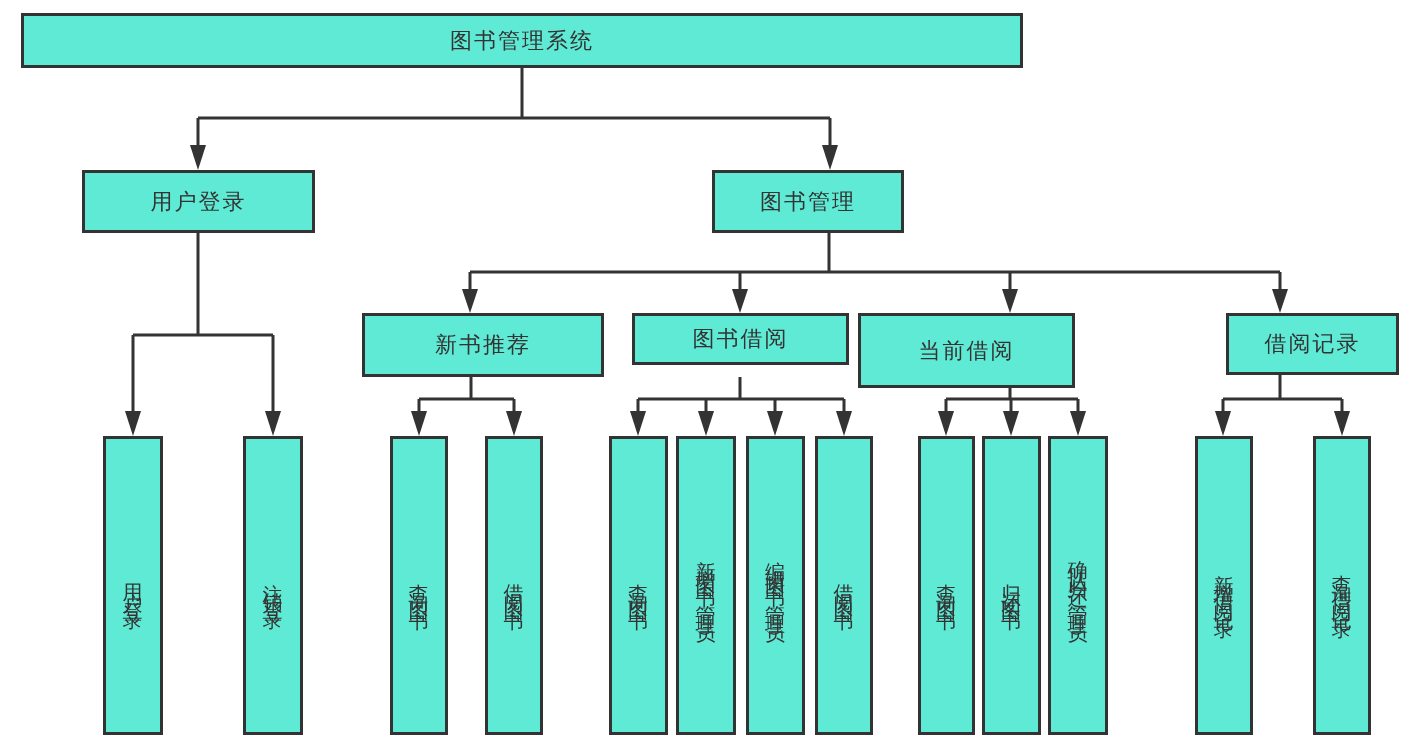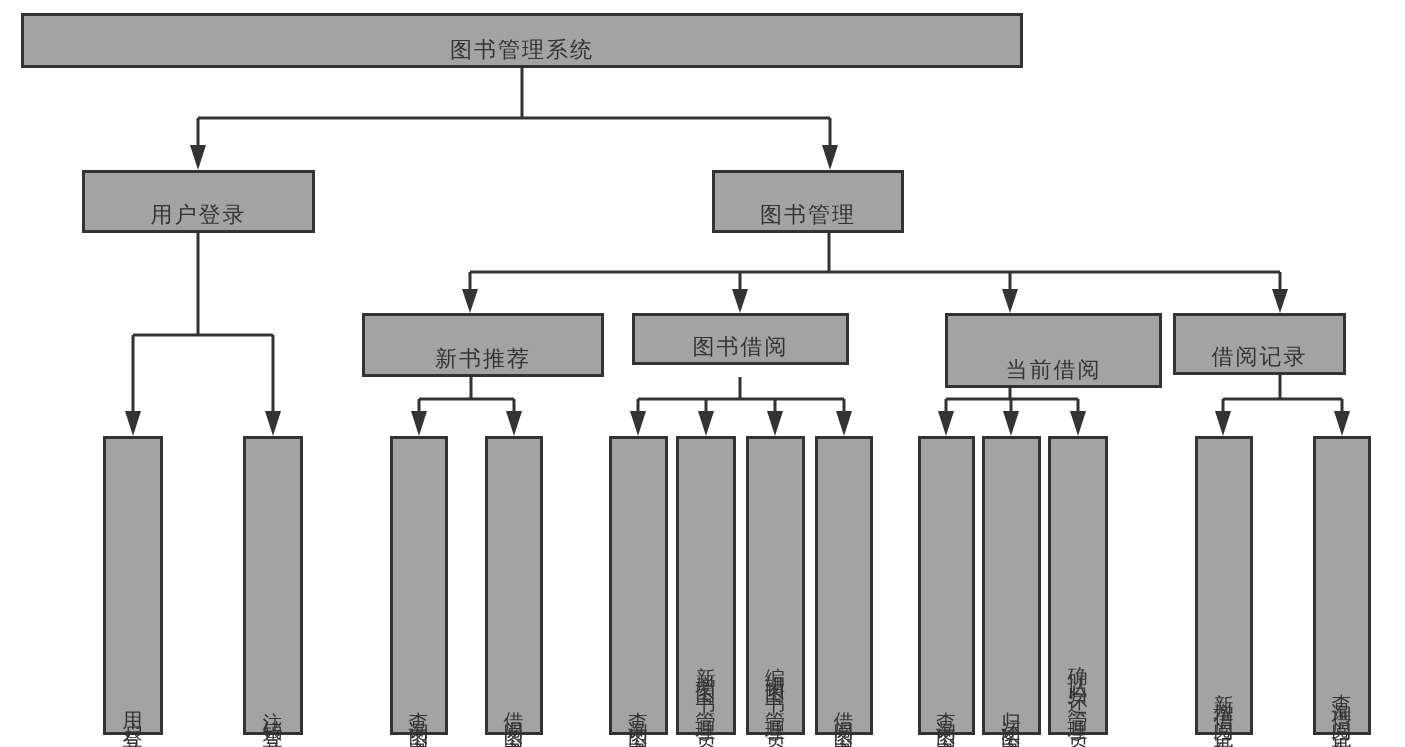--- a/index.html
+++ b/index.html
@@ -8,22 +8,22 @@
     width:1405px;height:747px;
     background:#ffffff;
     font-family:"DejaVu Sans","Liberation Sans",sans-serif;
     overflow:hidden;
   }
   #wires{position:absolute;left:0;top:0;z-index:1;}
   .node{
     position:absolute;
     box-sizing:border-box;
     border:3px solid #333333;
-    background:#a3a3a3;
-    display:flex;align-items:flex-end;justify-content:center;
+    background:#5eead4;
+    display:flex;align-items:center;justify-content:center;
     z-index:2;
   }
   .node .lbl{
     color:#333333;
     font-size:22px;
     letter-spacing:2px;
     white-space:nowrap;
   }
   .leaf .lbl{
     writing-mode:vertical-rl;
@@ -93,24 +93,24 @@
   <div class="node" style="left:712px;top:170px;width:192px;height:63px">
     <span class="lbl">图书管理</span>
   </div>
 
   <div class="node" style="left:362px;top:313px;width:242px;height:64px">
     <span class="lbl">新书推荐</span>
   </div>
   <div class="node" style="left:632px;top:313px;width:217px;height:52px">
     <span class="lbl">图书借阅</span>
   </div>
-  <div class="node" style="left:945px;top:313px;width:217px;height:75px">
+  <div class="node" style="left:858px;top:313px;width:217px;height:75px">
     <span class="lbl">当前借阅</span>
   </div>
-  <div class="node" style="left:1173px;top:313px;width:173px;height:62px">
+  <div class="node" style="left:1226px;top:313px;width:173px;height:62px">
     <span class="lbl">借阅记录</span>
   </div>
 
   <div class="node leaf" style="left:103px;top:436px;width:60px;height:299px">
     <span class="lbl">用户登录</span>
   </div>
   <div class="node leaf" style="left:243px;top:436px;width:60px;height:299px">
     <span class="lbl">注销登录</span>
   </div>
 

